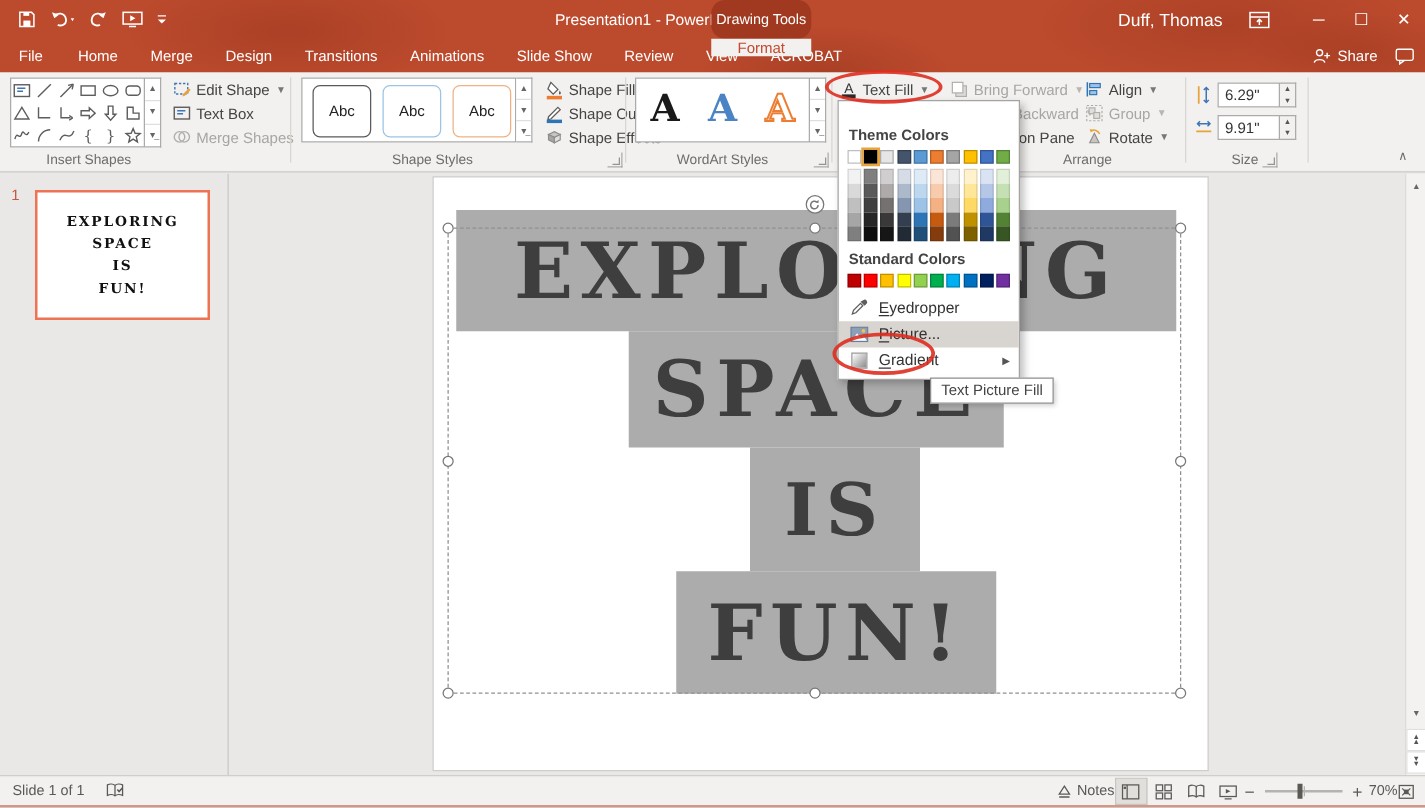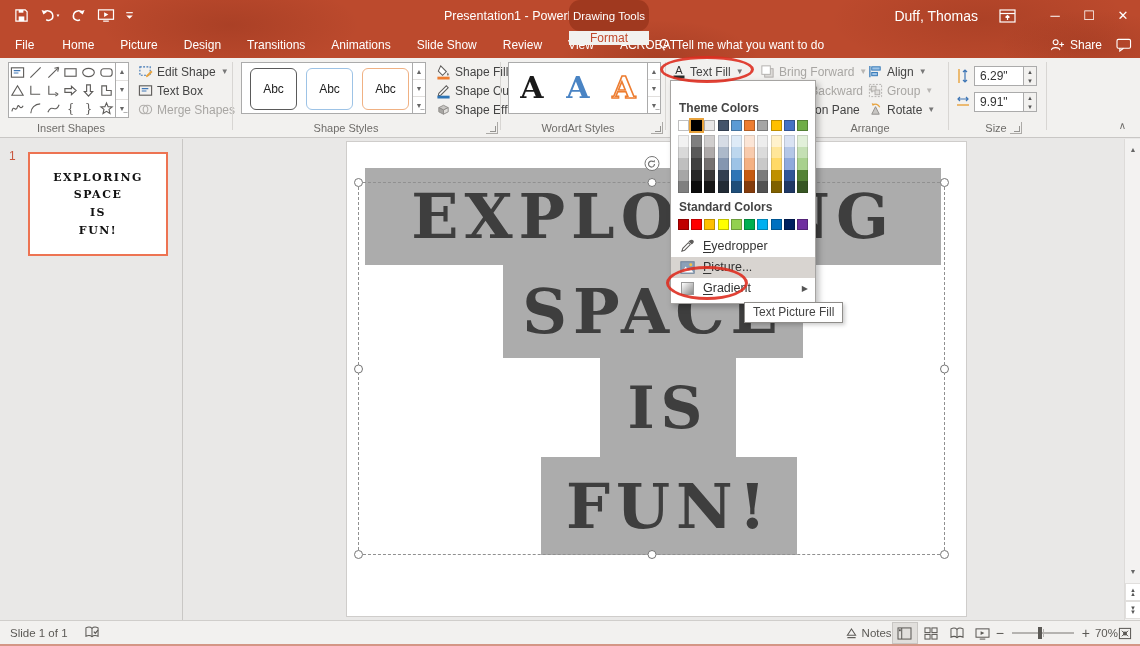--- a/index.html
+++ b/index.html
@@ -180,37 +180,30 @@
         <span class="win-btn">─</span>
         <span class="win-btn">☐</span>
         <span class="win-btn">✕</span>
       </div>
     </div>
 
     <div class="tabrow">
       <span class="tab file">File</span>
       <span id="tabs-container" style="display:flex;">
           <span class="tab">Home</span>
-          <span class="tab">Picture</span>
+          <span class="tab">Merge</span>
           <span class="tab">Design</span>
           <span class="tab">Transitions</span>
           <span class="tab">Animations</span>
           <span class="tab">Slide Show</span>
           <span class="tab">Review</span>
           <span class="tab">View</span>
           <span class="tab">ACROBAT</span>
         </span>
       <span class="tab active">Format</span>
-      <span class="tellme">
-        <svg width="12" height="14" viewBox="0 0 12 15">
-            <circle cx="6" cy="6" r="4.2" fill="none" stroke="#fff" stroke-width="1.2"></circle>
-            <path d="M4.5 10.5h3 M5 12.5h2" stroke="#fff" stroke-width="1.1"></path>
-          </svg>
-        <span>Tell me what you want to do</span>
-      </span>
       <span class="tr-right">
         <span class="share">
           <svg width="15" height="14" viewBox="0 0 16 15">
               <circle cx="6" cy="4.5" r="2.6" fill="none" stroke="#fff" stroke-width="1.2"></circle>
               <path d="M1.5 13 C2 9.5 10 9.5 10.5 13" fill="none" stroke="#fff" stroke-width="1.2"></path>
               <path d="M12.5 4.5v5 M10 7h5" stroke="#fff" stroke-width="1.2"></path>
             </svg>
           <span>Share</span>
         </span>
         <span>

